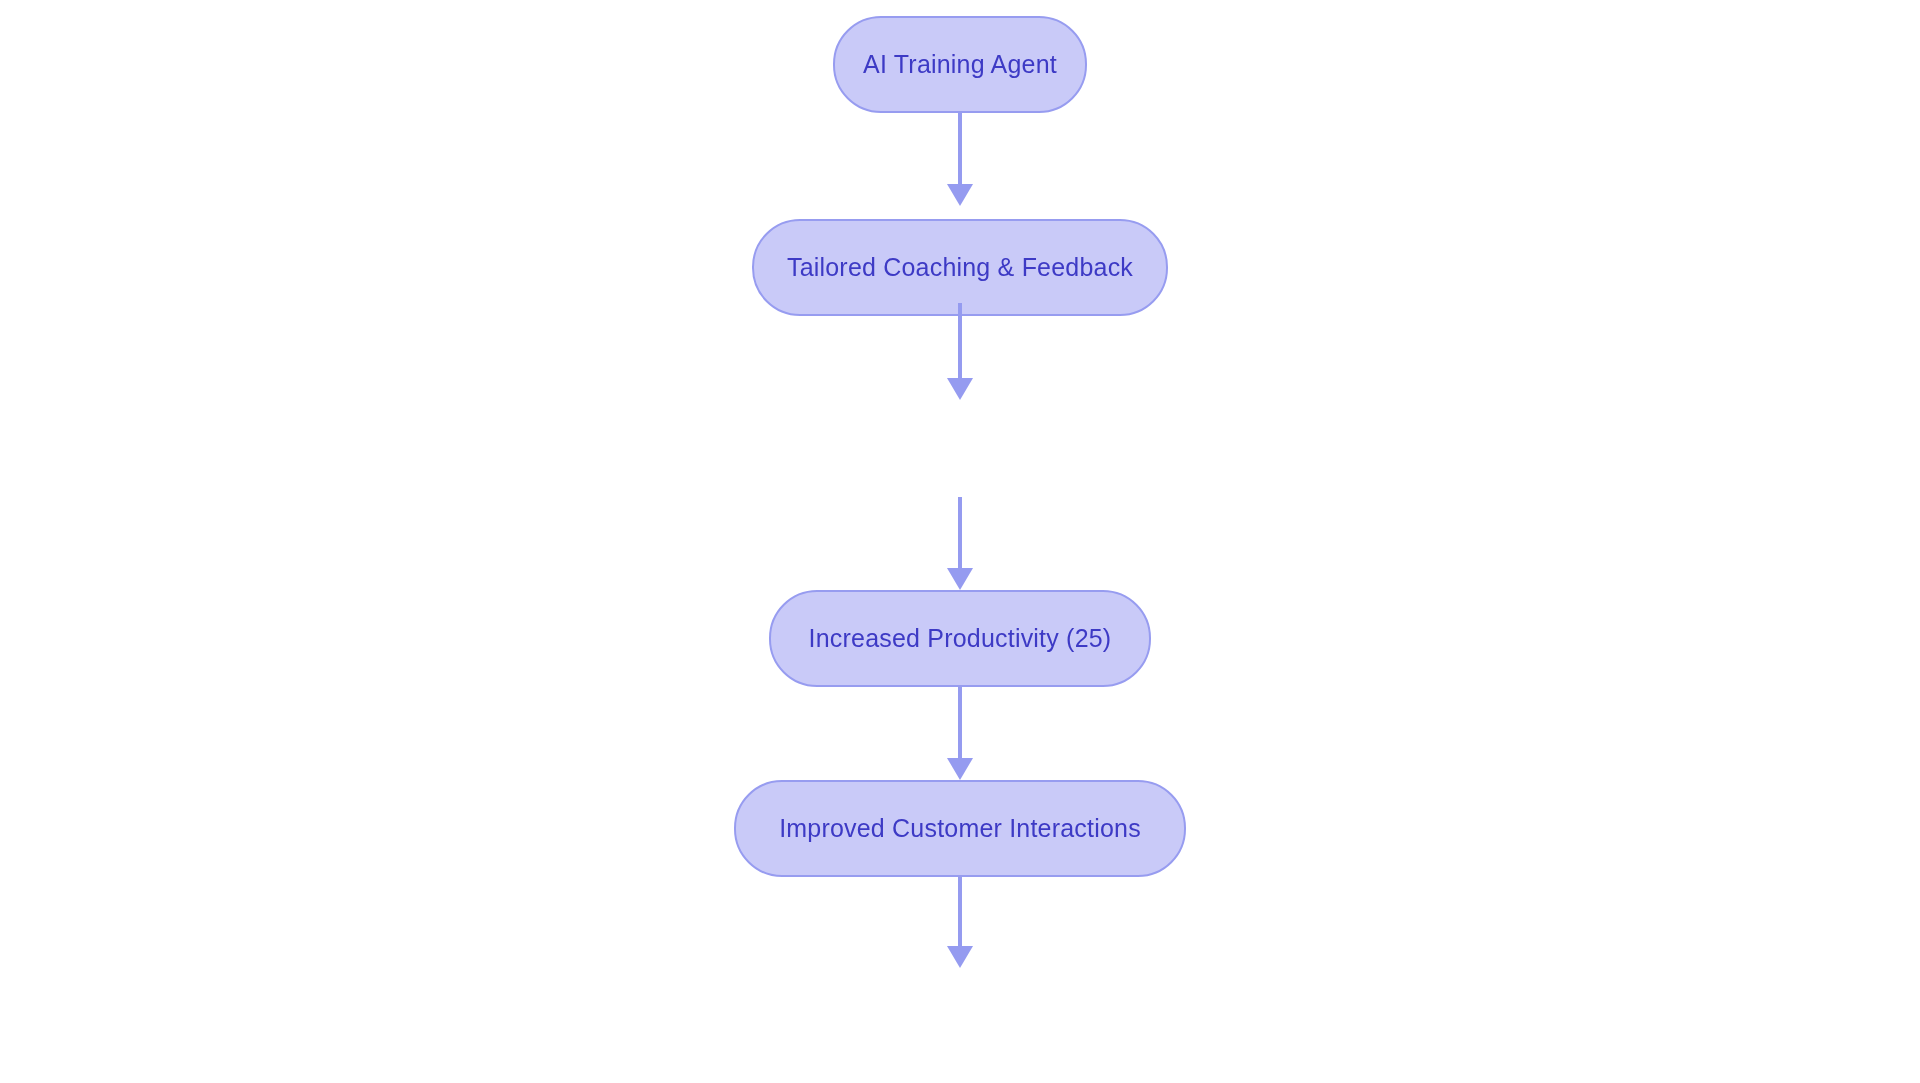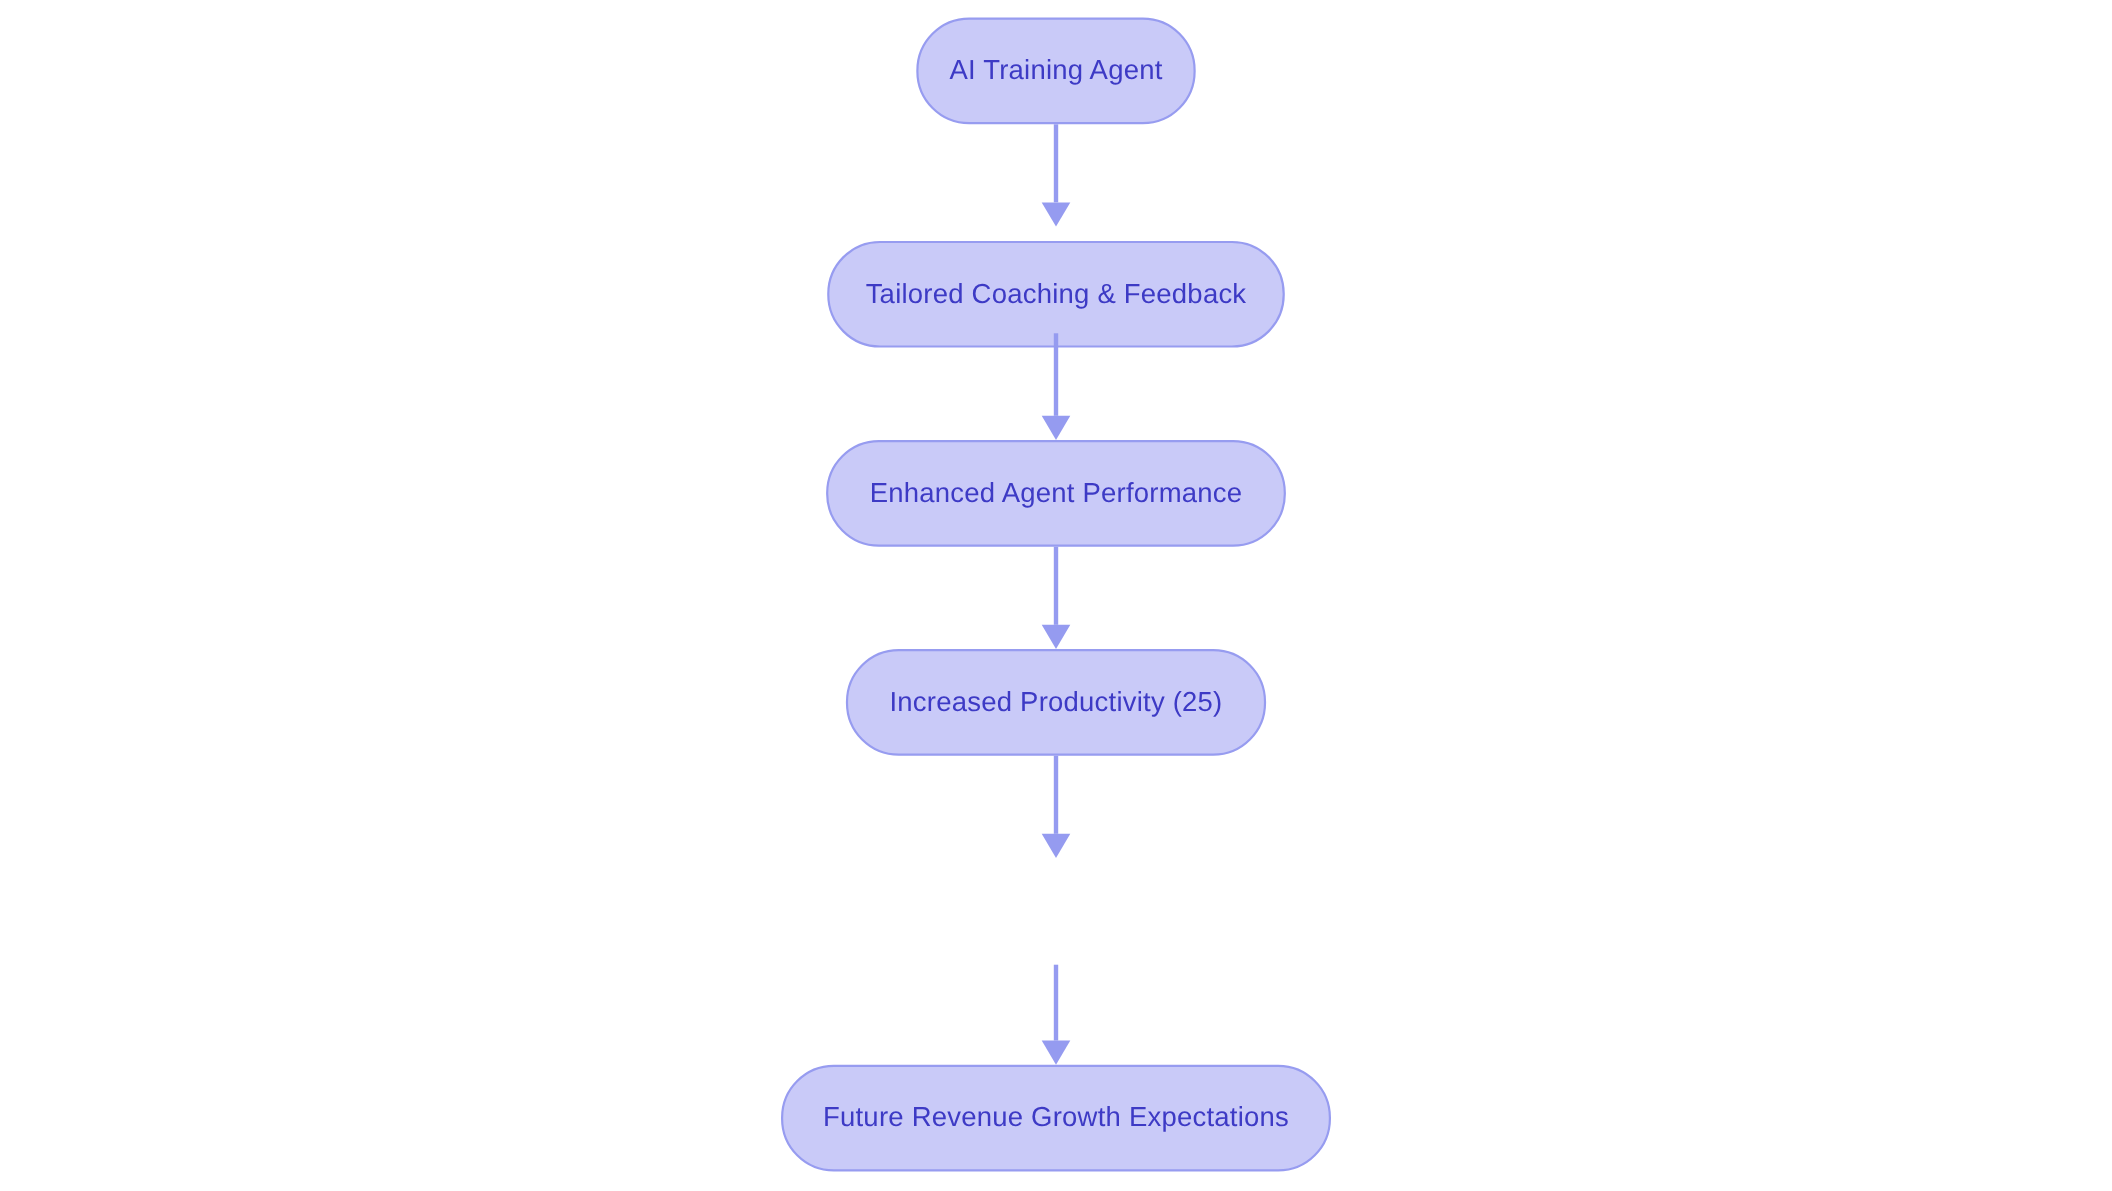--- a/index.html
+++ b/index.html
@@ -90,41 +90,38 @@
 
   <div class="node node-1">
     <span class="node-label">Tailored Coaching &amp; Feedback</span>
   </div>
 
   <div class="arrow arrow-1">
     <div class="arrow-line"></div>
     <div class="arrow-head"></div>
   </div>
 
-  <div class="node node-2">
-    <span class="node-label">Enhanced Agent Performance</span>
-  </div>
 
   <div class="arrow arrow-2">
     <div class="arrow-line"></div>
     <div class="arrow-head"></div>
   </div>
 
   <div class="node node-3">
     <span class="node-label">Increased Productivity (25)</span>
   </div>
 
   <div class="arrow arrow-3">
     <div class="arrow-line"></div>
     <div class="arrow-head"></div>
   </div>
 
+  <div class="node node-4">
+    <span class="node-label">Improved Customer Interactions</span>
+  </div>
 
   <div class="arrow arrow-4">
     <div class="arrow-line"></div>
     <div class="arrow-head"></div>
   </div>
 
-  <div class="node node-5">
-    <span class="node-label">Future Revenue Growth Expectations</span>
-  </div>
 
 </div>
 
 </body></html>

